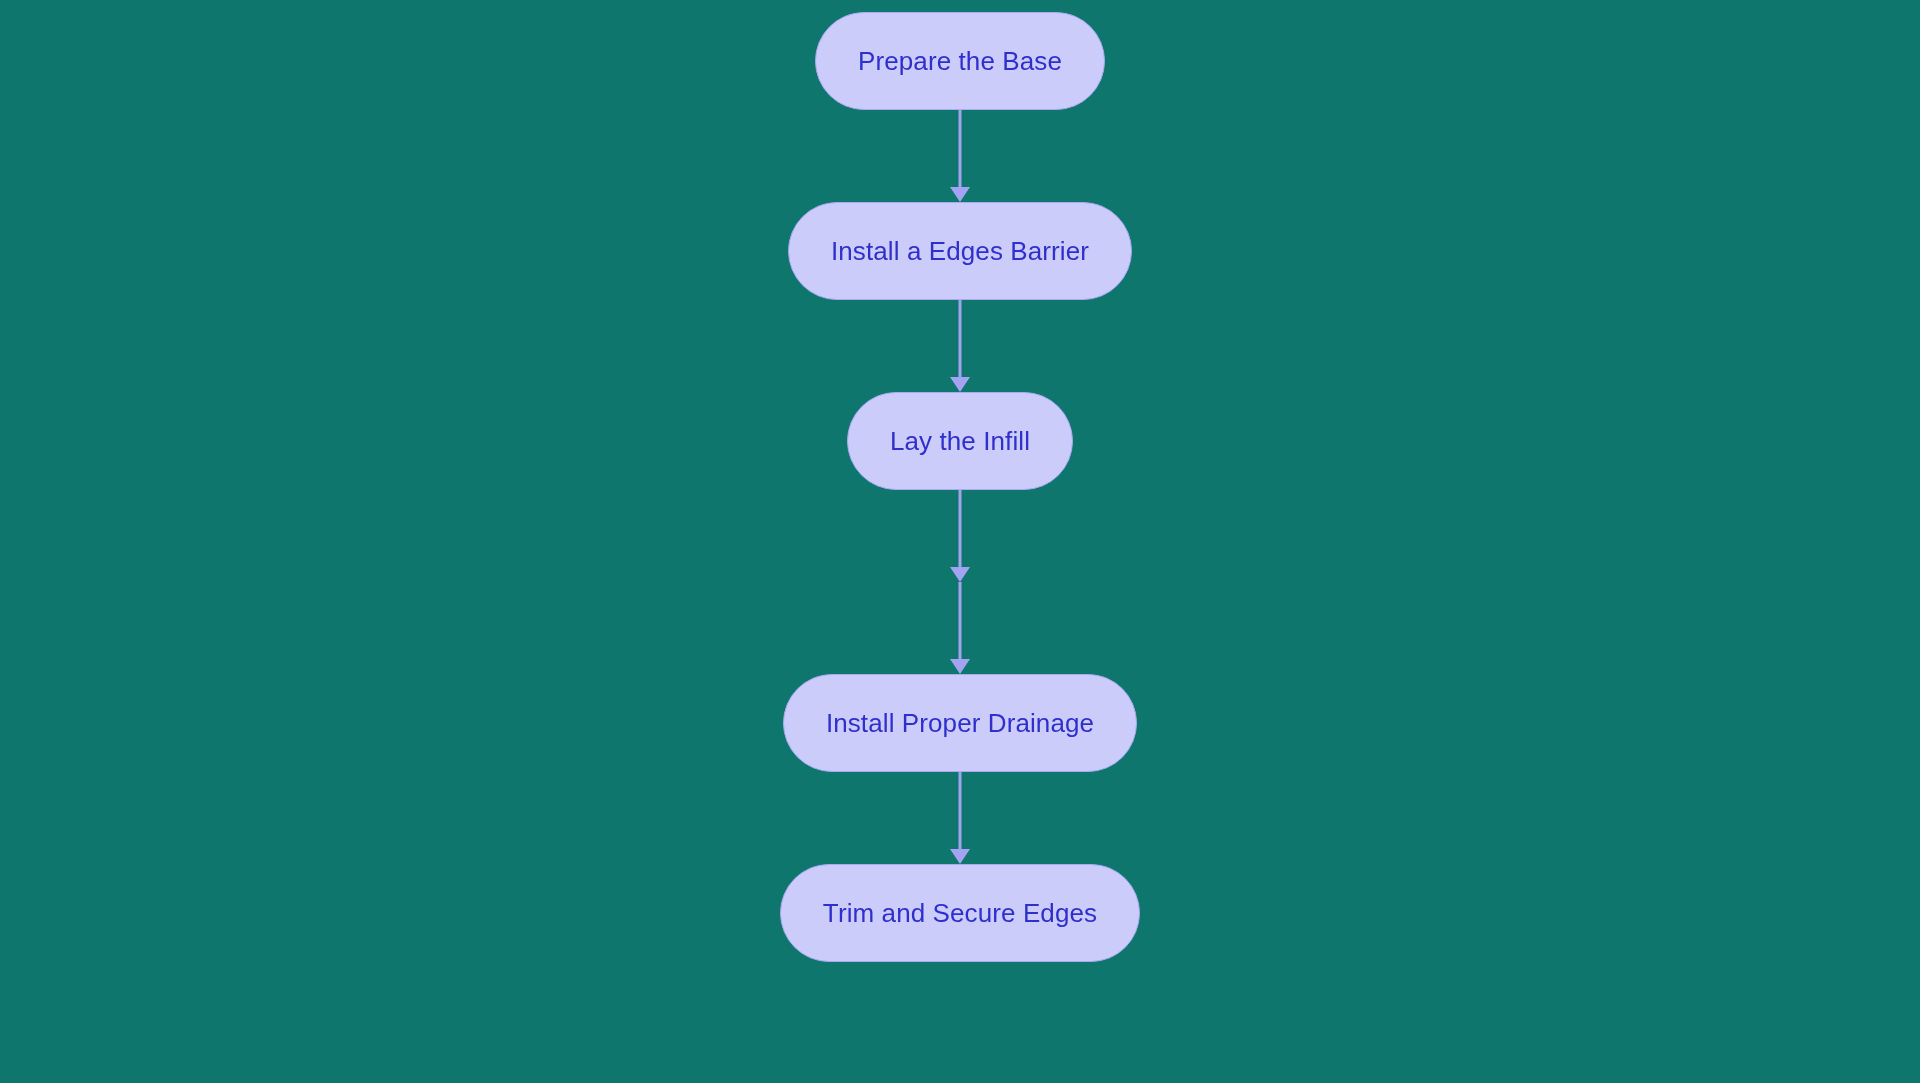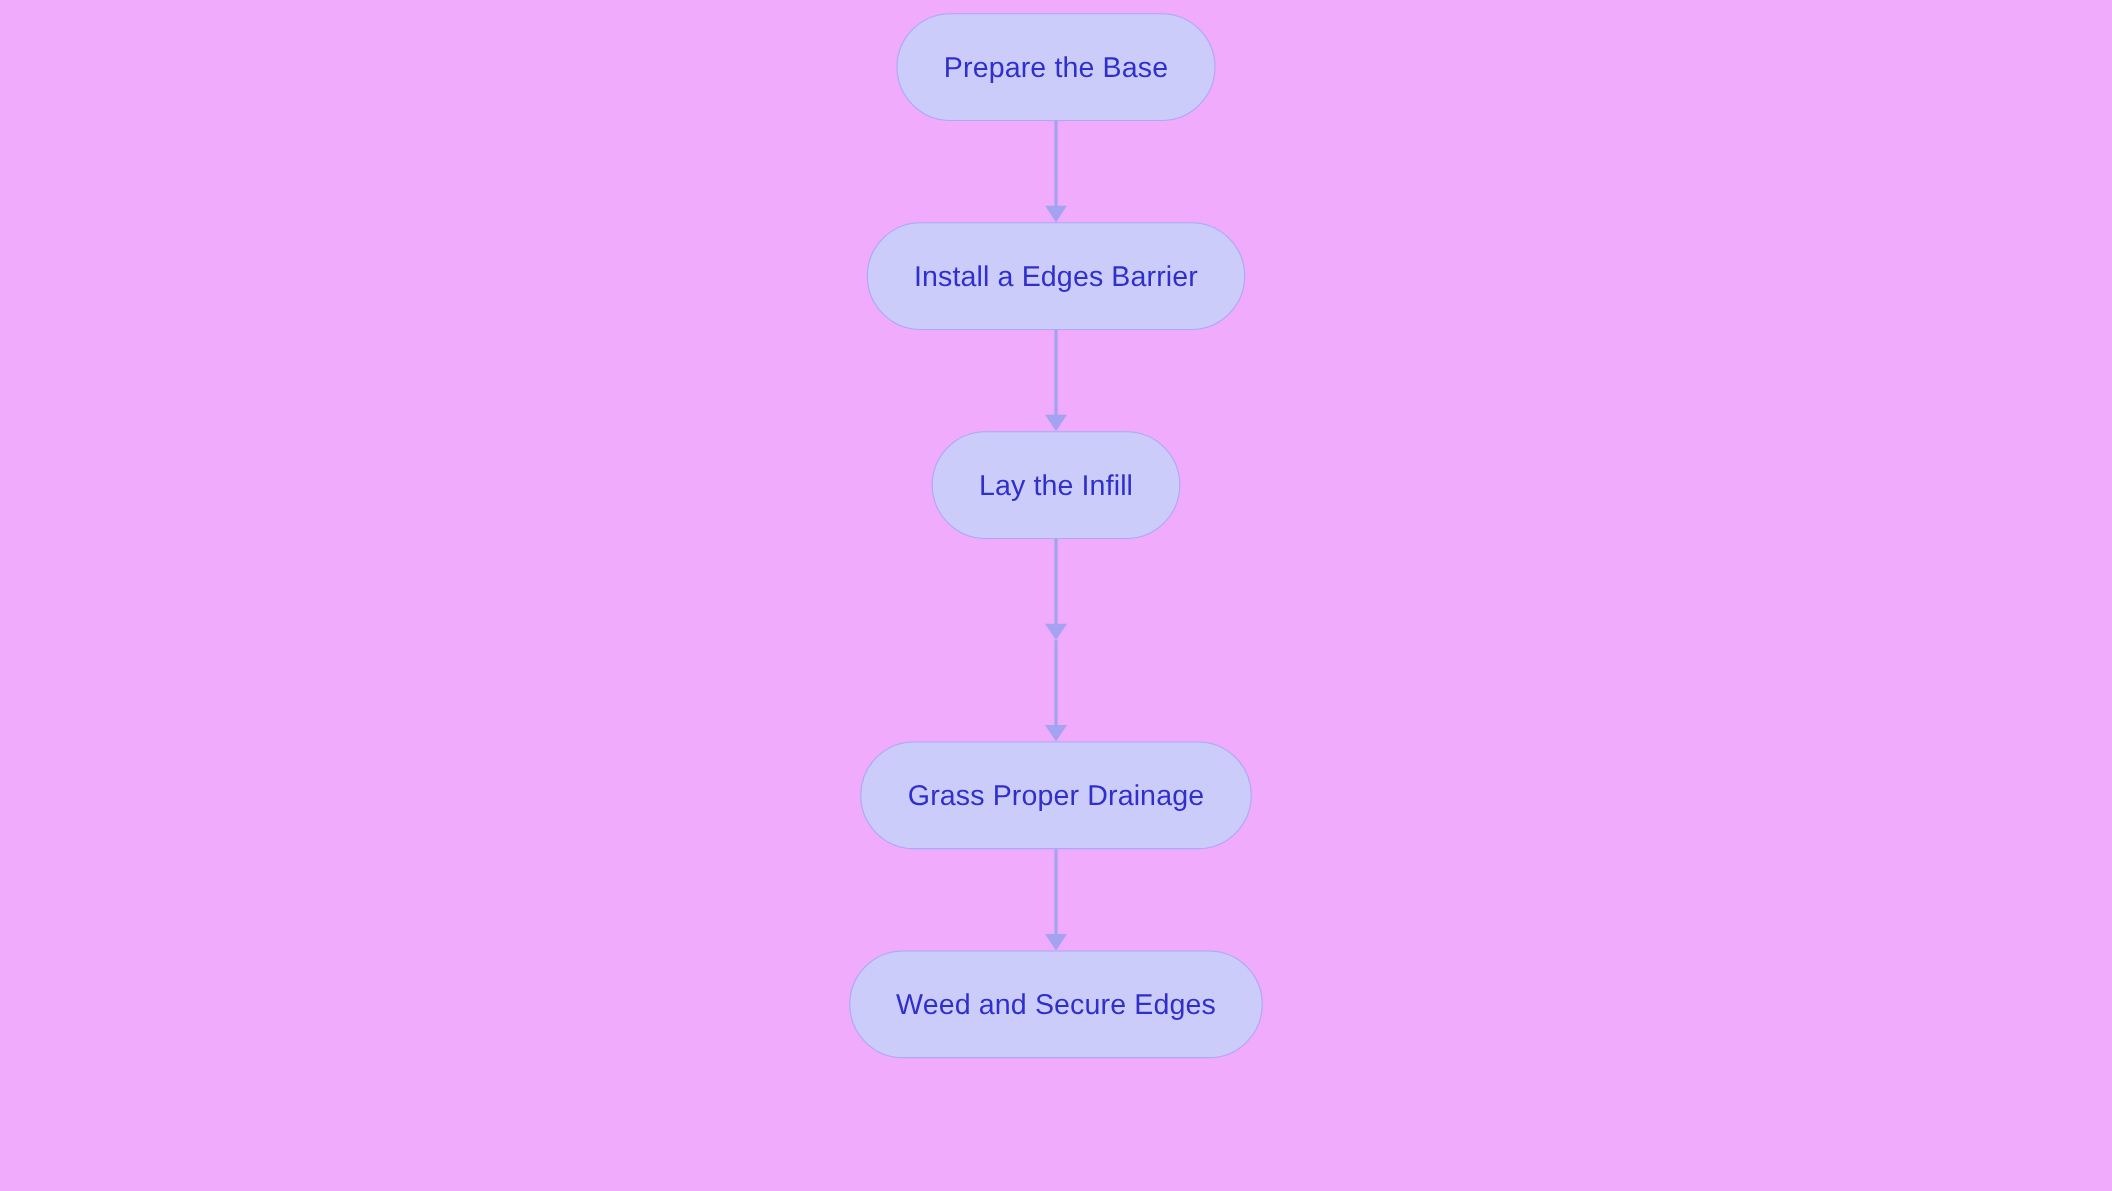--- a/index.html
+++ b/index.html
@@ -12,21 +12,21 @@
     width: 1920px;
     height: 1083px;
     font-family: "Liberation Sans", sans-serif;
     overflow: hidden;
   }
 
   #flowchart-canvas {
     position: relative;
     width: 1920px;
     height: 1083px;
-    background: #f0abfc;
+    background: #0f766e;
   }
 
   .flow-column {
     position: absolute;
     left: 0;
     top: 0;
     width: 1920px;
     height: 1083px;
     display: flex;
     flex-direction: column;
@@ -120,26 +120,26 @@
       <span class="conn-arrowhead"></span>
     </div>
 
 
     <div class="flow-connector">
       <span class="conn-line"></span>
       <span class="conn-arrowhead"></span>
     </div>
 
     <div class="flow-node">
-      <span>Grass Proper Drainage</span>
+      <span>Install Proper Drainage</span>
     </div>
 
     <div class="flow-connector">
       <span class="conn-line"></span>
       <span class="conn-arrowhead"></span>
     </div>
 
     <div class="flow-node">
-      <span>Weed and Secure Edges</span>
+      <span>Trim and Secure Edges</span>
     </div>
 
   </div>
 </div>
 
 </body></html>

